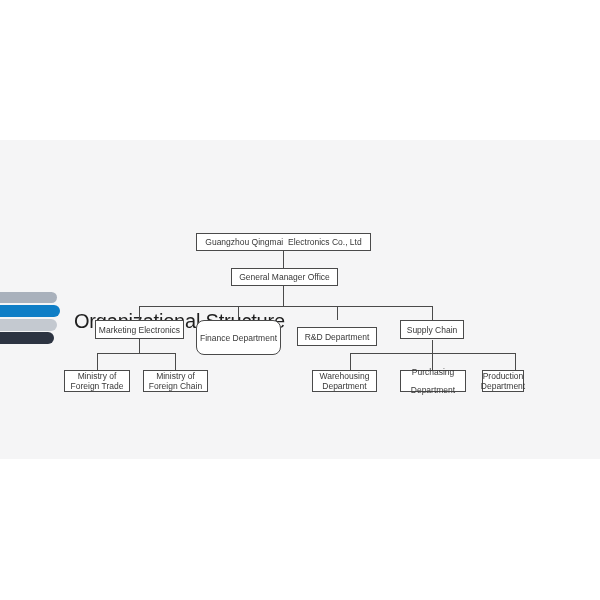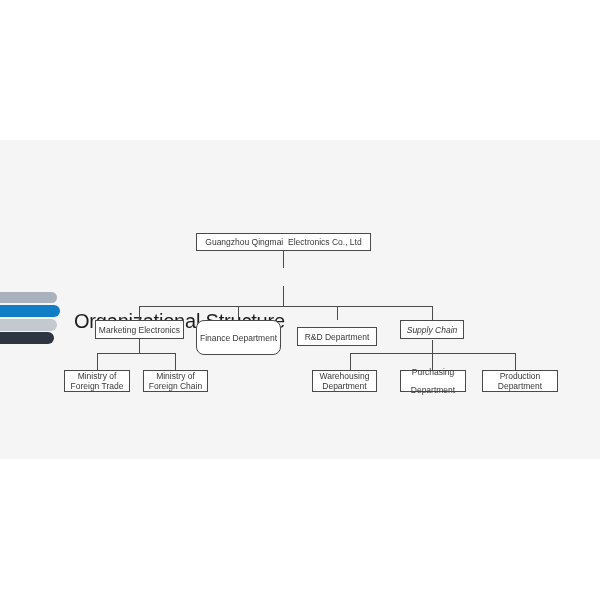--- a/index.html
+++ b/index.html
@@ -30,52 +30,55 @@
     <div class="accent-bar bar3"></div>
     <div class="accent-bar bar4"></div>
 
     <div class="slide-title">Organizational Structure</div>
   </div>
 
   <div class="node" style="left:196px;top:233px;width:175px;height:18px;">
     <span>Guangzhou Qingmai  Electronics Co., Ltd</span>
   </div>
 
+  <div class="node" style="left:231px;top:268px;width:107px;height:18px;">
+    <span>General Manager Office</span>
+  </div>
 
   <div class="node" style="left:95px;top:320px;width:89px;height:19px;">
     <span>Marketing Electronics</span>
   </div>
   <div class="node" style="left:196px;top:320px;width:85px;height:35px;border-radius:8px;">
     <span>Finance Department</span>
   </div>
   <div class="node" style="left:297px;top:320px;width:80px;height:19px;margin-top:7px;">
     <span>R&amp;D Department</span>
   </div>
-  <div class="node" style="left:400px;top:320px;width:64px;height:19px;font-style:italic;">
+  <div class="node" style="left:400px;top:320px;width:64px;height:19px;">
     <span>Supply Chain</span>
   </div>
 
   <div class="node" style="left:64px;top:370px;width:66px;height:22px;">
     <span>Ministry of</span>
     <span>Foreign Trade</span>
   </div>
   <div class="node" style="left:143px;top:370px;width:65px;height:22px;">
     <span>Ministry of</span>
     <span>Foreign Chain</span>
   </div>
 
   <div class="node" style="left:312px;top:370px;width:65px;height:22px;justify-content:center;">
     <span>Warehousing</span>
     <span>Department</span>
   </div>
   <div class="node" style="left:400px;top:370px;width:66px;height:22px;gap:8px;">
     <span>Purchasing</span>
     <span>Department</span>
   </div>
-  <div class="node" style="left:482px;top:370px;width:76px;height:22px;">
+  <div class="node" style="left:482px;top:370px;width:42px;height:22px;">
     <span>Production</span>
     <span>Department</span>
   </div>
 
   <div class="line" style="left:283px;top:251px;width:1px;height:17px;"></div>
   <div class="line" style="left:283px;top:286px;width:1px;height:20px;"></div>
   <div class="line" style="left:139px;top:306px;width:294px;height:1px;"></div>
   <div class="line" style="left:139px;top:306px;width:1px;height:14px;"></div>
   <div class="line" style="left:238px;top:306px;width:1px;height:14px;"></div>
   <div class="line" style="left:337px;top:306px;width:1px;height:14px;"></div>

